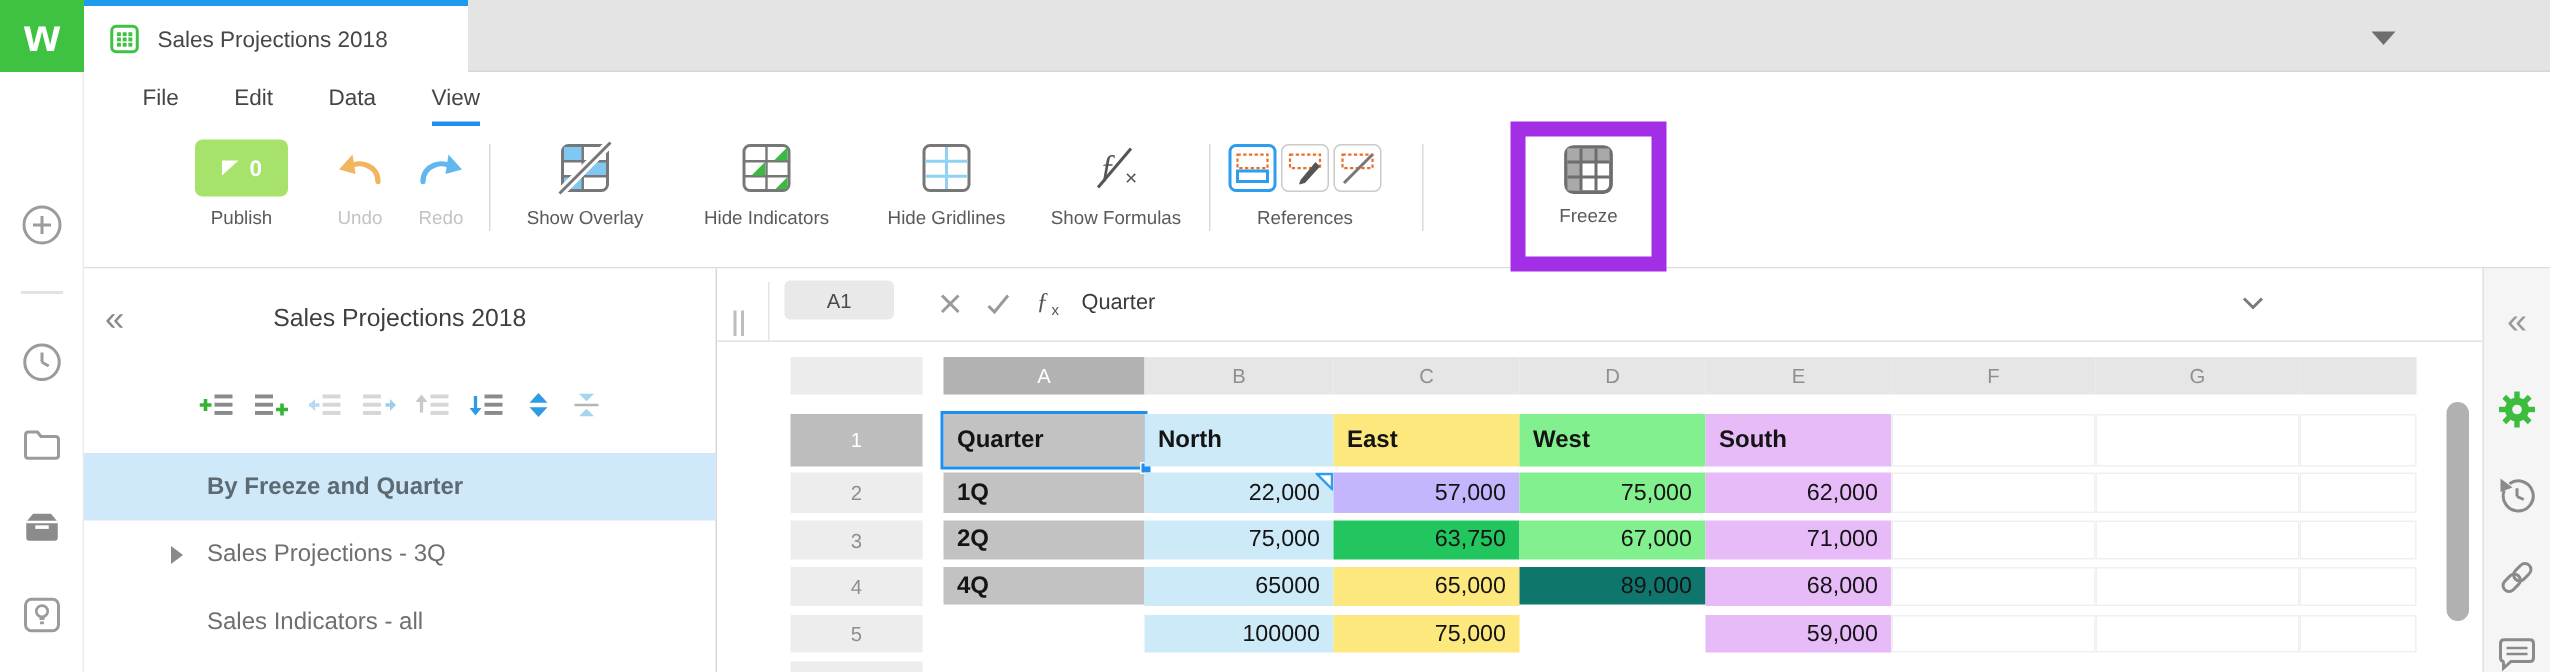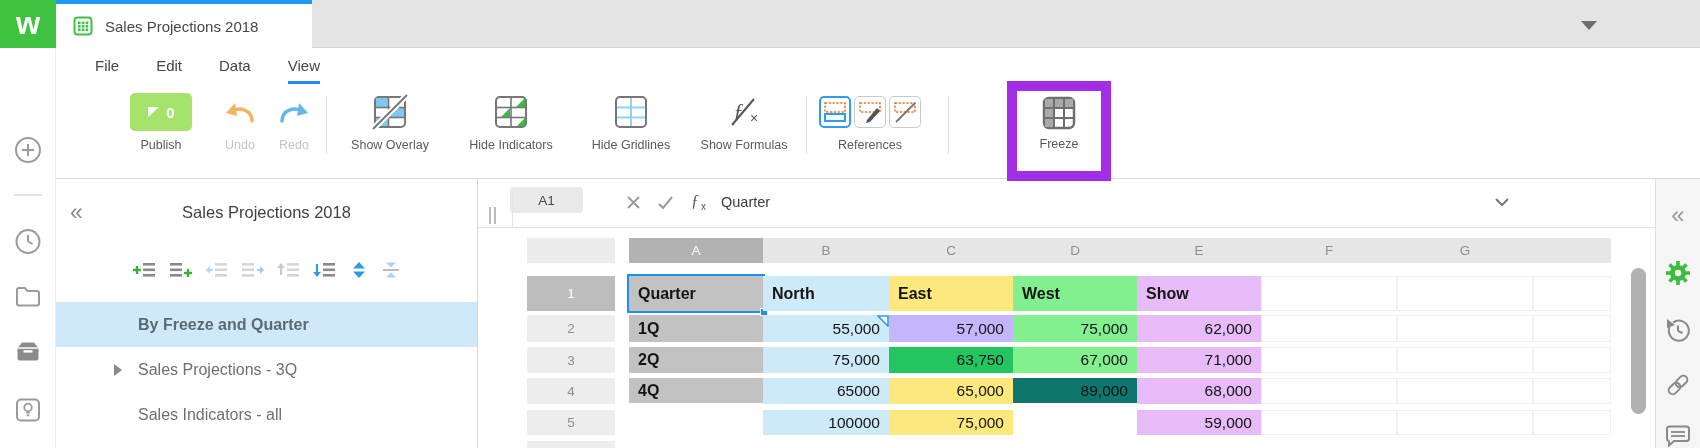--- a/index.html
+++ b/index.html
@@ -53,21 +53,21 @@
   .pitem{height:45px;display:flex;align-items:center;padding-left:82px;font-size:16px;color:#6f6f6f;
     position:relative;cursor:pointer;box-sizing:border-box}
   .pitem.sel{background:#cfe9fa;font-weight:bold;color:#5d6a72}
   .pitem .pcaret{position:absolute;left:58px;top:17px;width:0;height:0;
     border-top:6px solid transparent;border-bottom:6px solid transparent;border-left:8px solid #8a8a8a}
   
   .fbar{position:absolute;left:478px;top:179px;right:45px;height:49px;background:#fff;
     border-bottom:1px solid #e2e2e2;box-sizing:border-box}
   .gutter{position:absolute;left:11px;top:28px;display:flex;gap:3px;cursor:col-resize}
   .gutter i{display:block;width:2px;height:17px;background:#bdbdbd}
-  .namebox{position:absolute;left:32px;top:8px;width:73px;height:26px;background:#e9e9e9;border-radius:4px;
+  .namebox{position:absolute;left:45px;top:8px;width:73px;height:26px;background:#e9e9e9;border-radius:4px;
     font-size:13.5px;color:#4a4a4a;display:flex;align-items:center;justify-content:center;cursor:pointer}
   .fbtn{position:absolute;top:16px;cursor:pointer;line-height:0}
   .fcontent{position:absolute;left:243px;top:15px;font-size:14.5px;color:#3c3c3c;cursor:text}
   .fbar-caret{position:absolute;right:145px;top:18px;cursor:pointer;line-height:0}
   .vline{position:absolute;left:512px;top:188px;bottom:0;width:1px;background:#e4e4e4}
   
   .gridwrap{position:absolute;left:478px;top:228px;right:45px;bottom:0;overflow:hidden;background:#fff}
   .gcol{position:absolute;top:10px}
   .cell{box-sizing:border-box}
   .h-hdr{height:25px;margin-bottom:13px}
@@ -458,21 +458,21 @@
       </div>
       <div class="cell body txt b h-r2" style="background: rgb(194, 194, 194);">1Q</div>
       <div class="cell body txt b h-r3" style="background: rgb(194, 194, 194);">2Q</div>
       <div class="cell body txt b h-r5" style="background: rgb(194, 194, 194);">4Q</div>
     </div>
 
     <div class="gcol" style="left:285px;width:126px">
       <div class="cell ch h-hdr">B</div>
       <div class="cell body txt b h-r1" style="background: rgb(205, 234, 248);">North</div>
       <div class="cell body num h-r2 rel" style="background: rgb(205, 234, 248);">
-        <span>55,000</span>
+        <span>22,000</span>
         <span class="linkflag">
           <svg width="12" height="12">
               <polygon points="1,1 11,1 11,11" fill="#fff" stroke="#2d9df0" stroke-width="1.6"></polygon>
             </svg>
         </span>
       </div>
       <div class="cell body num h-r3" style="background: rgb(205, 234, 248);">75,000</div>
       <div class="cell body num h-r4" style="background: rgb(205, 234, 248);">65000</div>
       <div class="cell body num h-r5" style="background: rgb(205, 234, 248);">100000</div>
     </div>
@@ -489,21 +489,21 @@
     <div class="gcol" style="left:535px;width:124px">
       <div class="cell ch h-hdr">D</div>
       <div class="cell body txt b h-r1" style="background: rgb(130, 240, 142);">West</div>
       <div class="cell body num h-r2" style="background: rgb(130, 240, 142);">75,000</div>
       <div class="cell body num h-r3" style="background: rgb(130, 240, 142);">67,000</div>
       <div class="cell body num h-r5" style="background: #0f766e;">89,000</div>
     </div>
 
     <div class="gcol" style="left:659px;width:124px">
       <div class="cell ch h-hdr">E</div>
-      <div class="cell body txt b h-r1" style="background: rgb(231, 186, 248);">Show</div>
+      <div class="cell body txt b h-r1" style="background: rgb(231, 186, 248);">South</div>
       <div class="cell body num h-r2" style="background: rgb(231, 186, 248);">62,000</div>
       <div class="cell body num h-r3" style="background: rgb(231, 186, 248);">71,000</div>
       <div class="cell body num h-r4" style="background: rgb(231, 186, 248);">68,000</div>
       <div class="cell body num h-r5" style="background: rgb(231, 186, 248);">59,000</div>
     </div>
 
     <div class="gcol" style="left:783px;width:136px">
       <div class="cell ch h-hdr">F</div>
       <div class="cell empty h-r1"></div>
       <div class="cell empty h-r2"></div>

